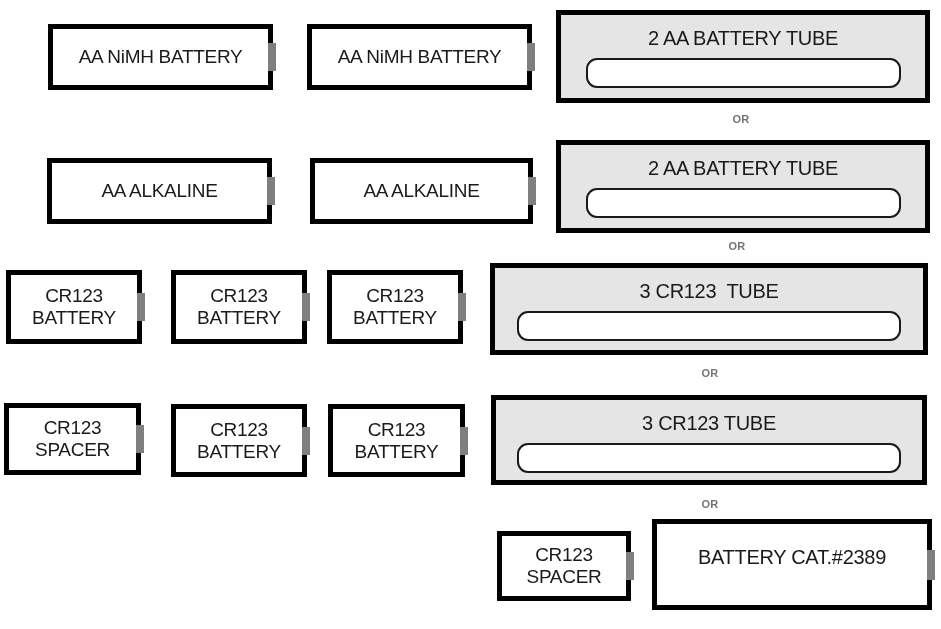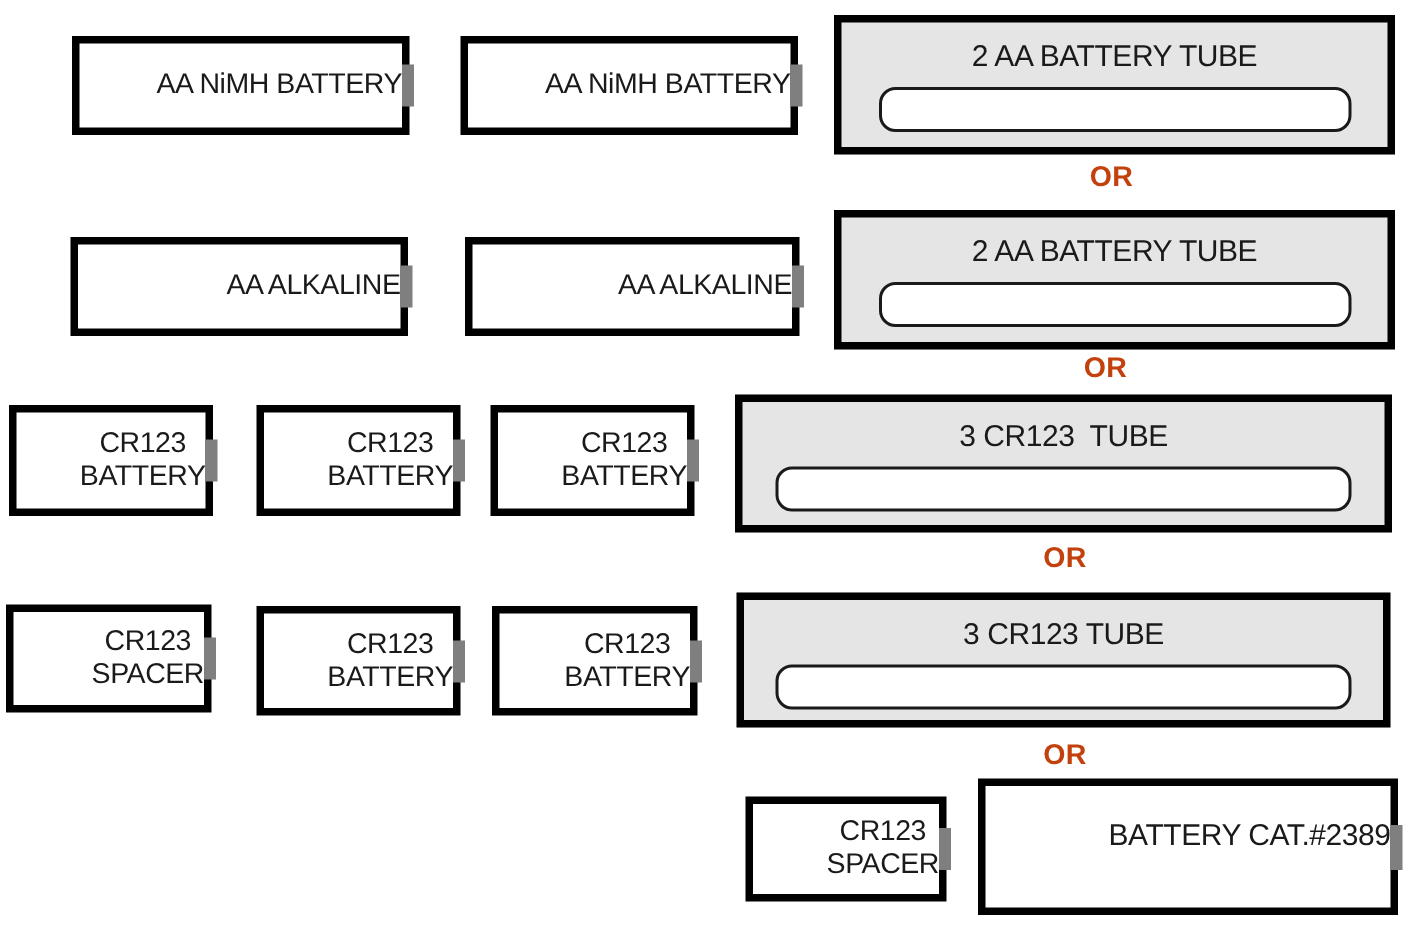--- a/index.html
+++ b/index.html
@@ -17,21 +17,21 @@
   }
 
   
   .battery {
     position: absolute;
     box-sizing: border-box;
     border: 5px solid #000000;
     background: #ffffff;
     display: flex;
     align-items: center;
-    justify-content: flex-end;
+    justify-content: center;
   }
   .battery .label {
     font-size: 19px;
     line-height: 22px;
     letter-spacing: -0.3px;
     color: #1a1a1a;
     text-align: center;
     white-space: pre-line;
   }
   .battery.cat .label {
@@ -78,24 +78,24 @@
     margin: 7px auto 0 auto;
     background: #ffffff;
   }
   .slot-aa { width: 315px; }
   .slot-cr { width: 384px; }
 
   
   .or {
     position: absolute;
     transform: translateX(-50%);
-    font-size: 19px;
+    font-size: 11px;
     font-weight: bold;
     letter-spacing: 0.3px;
-    color: #c2410c;
+    color: #737373;
     line-height: 14px;
   }
 </style>
 </head>
 <body>
 
 <div id="canvas">
 
   <div class="battery" style="left:48px; top:24px; width:225px; height:66px;">
     <span class="label">AA NiMH BATTERY</span>

